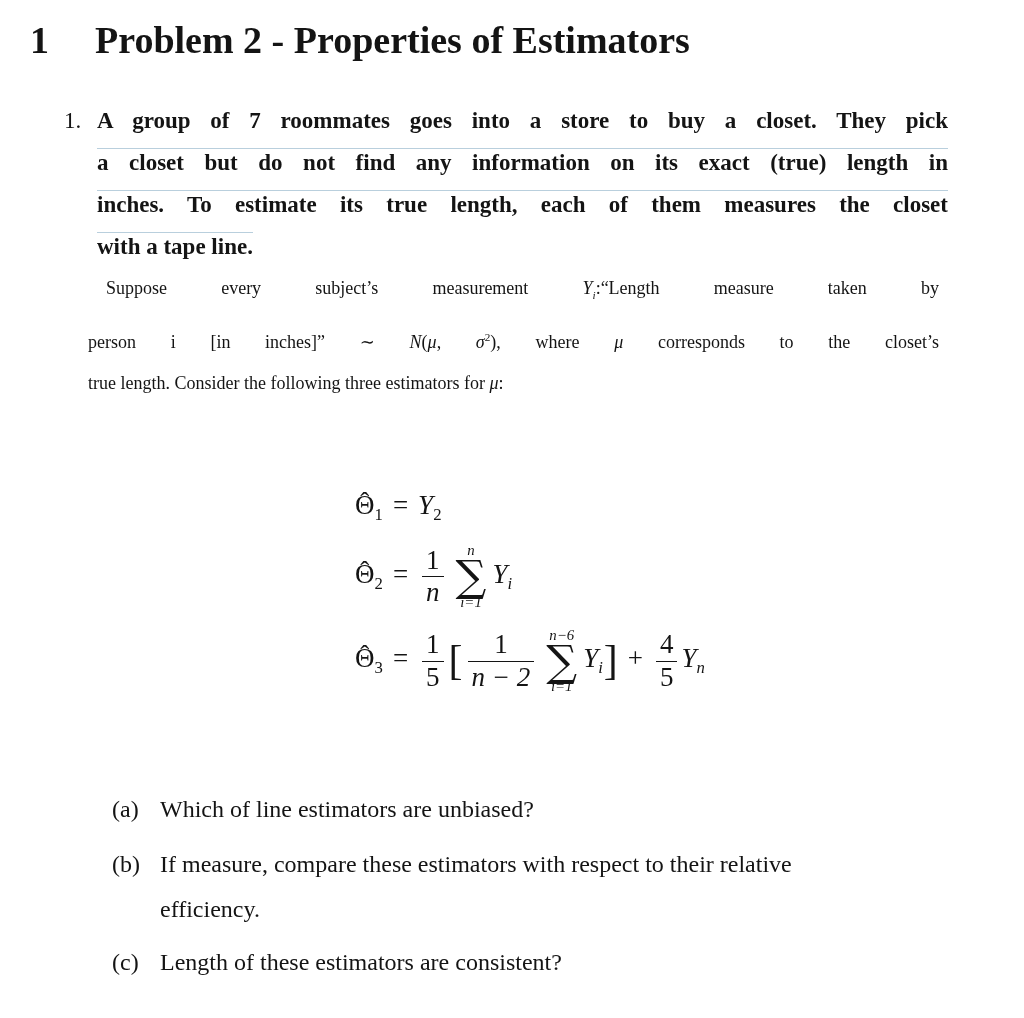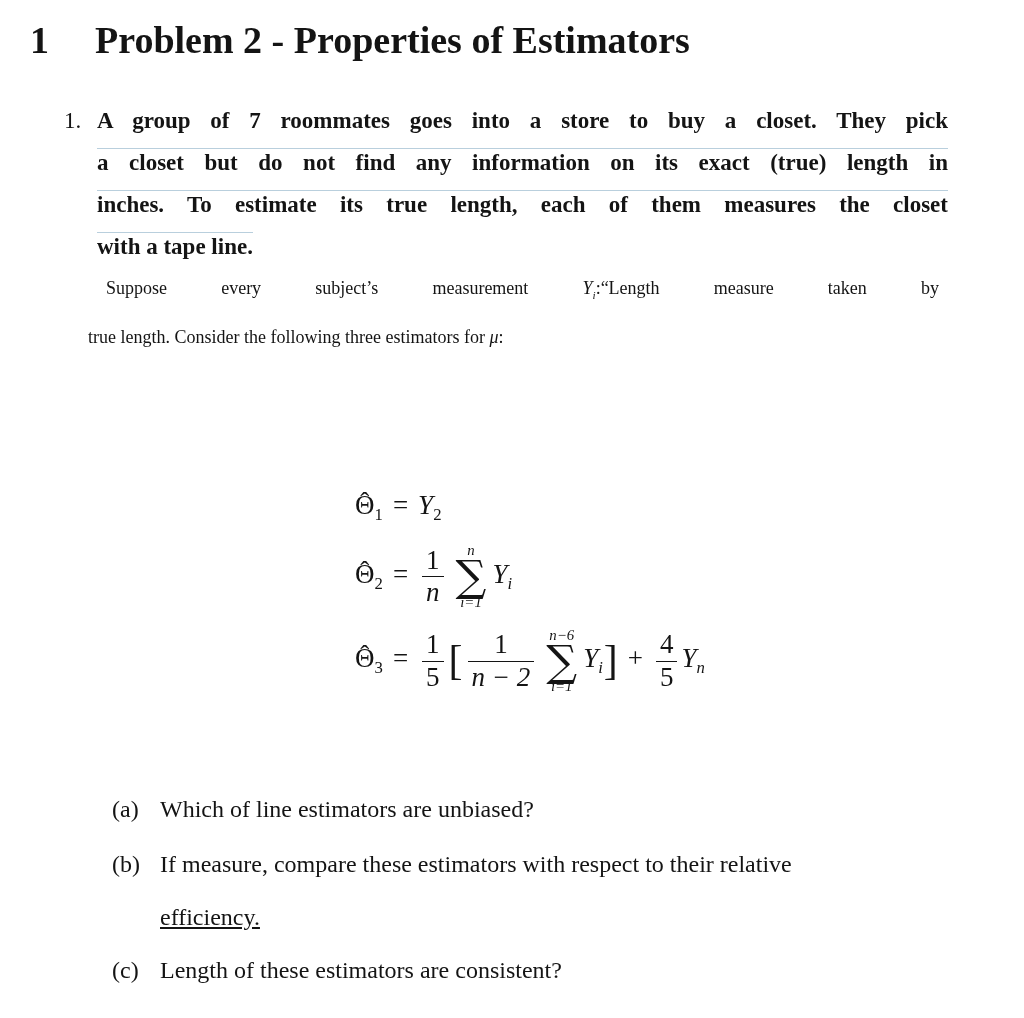--- a/index.html
+++ b/index.html
@@ -70,21 +70,21 @@
   .sum-top,.sum-bot { font-size:0.55em; }
   .sum-glyph { font-size:1.6em; line-height:0.85; font-family:"DejaVu Serif","DejaVu Sans",serif; }
   .bigb { font-size:1.55em; vertical-align:middle; line-height:0.8; margin:0 1px; font-weight:400; }
 
   
   .qs { position:absolute; left:112px; top:792px; width:845px; font-size:24px; }
   .qrow { display:flex; line-height:34px; }
   .qlabel { width:48px; flex:0 0 48px; }
   .qtext { flex:1; }
   .qb { margin-top:21px; }
-  .qb2 { margin-left:48px; line-height:34px; margin-top:19px;text-decoration:underline; }
+  .qb2 { margin-left:48px; line-height:34px; margin-top:11px; }
   .qc { margin-top:19px; }
 </style>
 </head>
 <body>
 
 <div class="page">
 
   <div class="sec-title">
     <span>1</span>
     <span>Problem 2 - Properties of Estimators</span>
@@ -95,20 +95,23 @@
   <div class="para1">
     <div class="pline j"><span class="lt">A group of 7 roommates goes into a store to buy a closet. They pick</span></div>
     <div class="pline j"><span class="lt ov">a closet but do not find any information on its exact (true) length in</span></div>
     <div class="pline j"><span class="lt ov">inches. To estimate its true length, each of them measures the closet</span></div>
     <div class="pline"><span class="lt ov">with a tape line.</span></div>
   </div>
 
   <div class="para2">
     <div class="p2l1 j">
       <span>Suppose every subject’s measurement </span><span class="tt"><span class="mi">Y</span><sub class="mi">i</sub></span><span>:“Length measure taken by</span>
+    </div>
+    <div class="p2l2 j">
+      <span>person i [in inches]” </span><span>∼ </span><span class="mi">N</span><span>(</span><span class="mi">μ</span><span>, </span><span class="tt"><span class="mi">σ</span><sup>2</sup></span><span>)</span><span>, where </span><span class="mi">μ</span><span> corresponds to the closet’s</span>
     </div>
     <div class="p2l3">
       <span>true length. Consider the following three estimators for </span><span class="mi">μ</span><span>:</span>
     </div>
   </div>
 
   <div class="eqs">
 
     <div class="eq">
       <span class="tt"><span class="thetahat"><span>Θ</span><span class="hat">ˆ</span></span><sub>1</sub></span><span class="rel">=</span><span class="tt"><span class="mi">Y</span><sub>2</sub></span>

